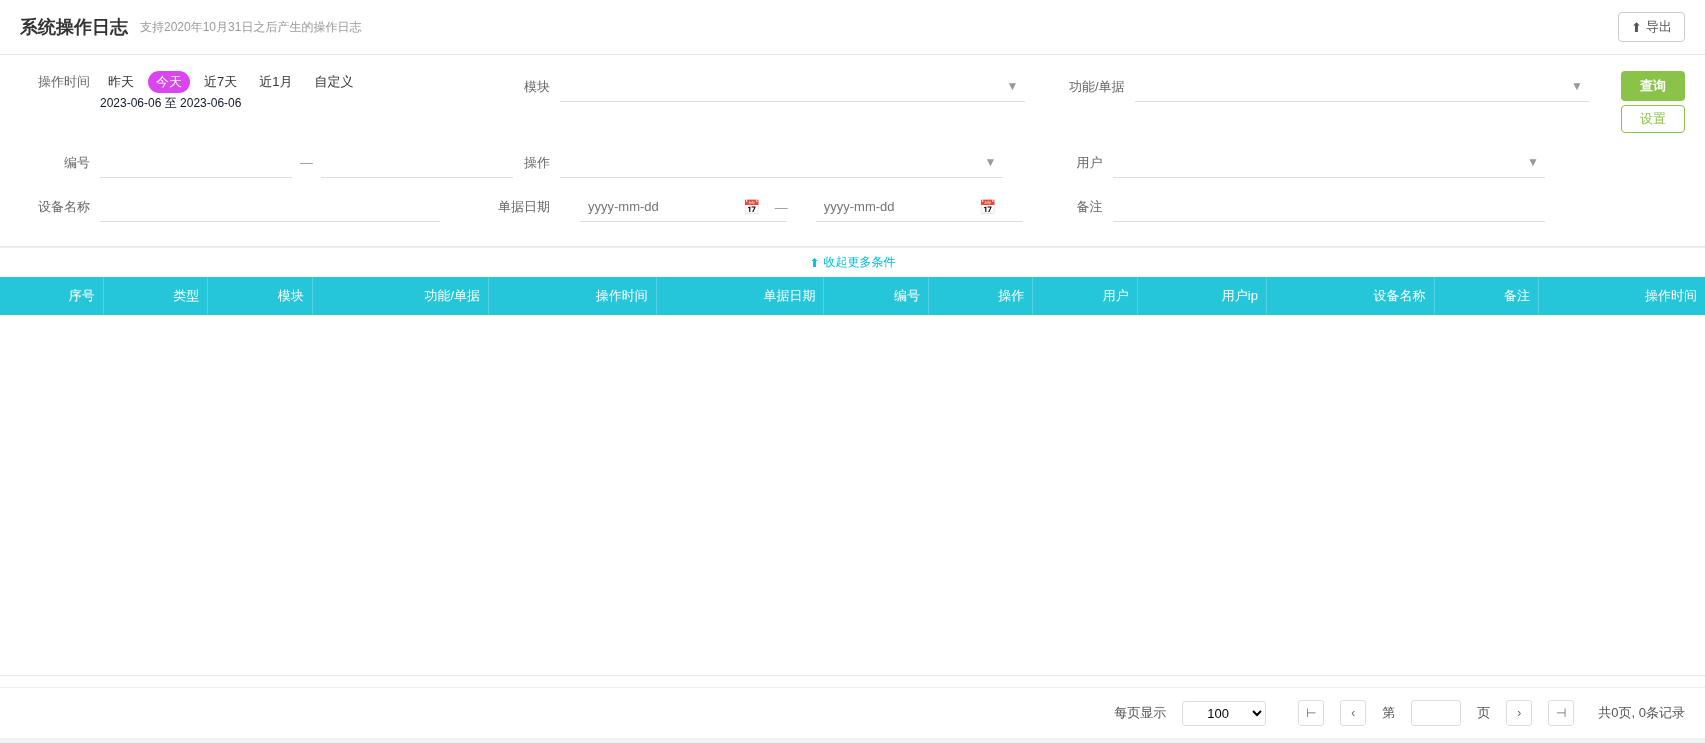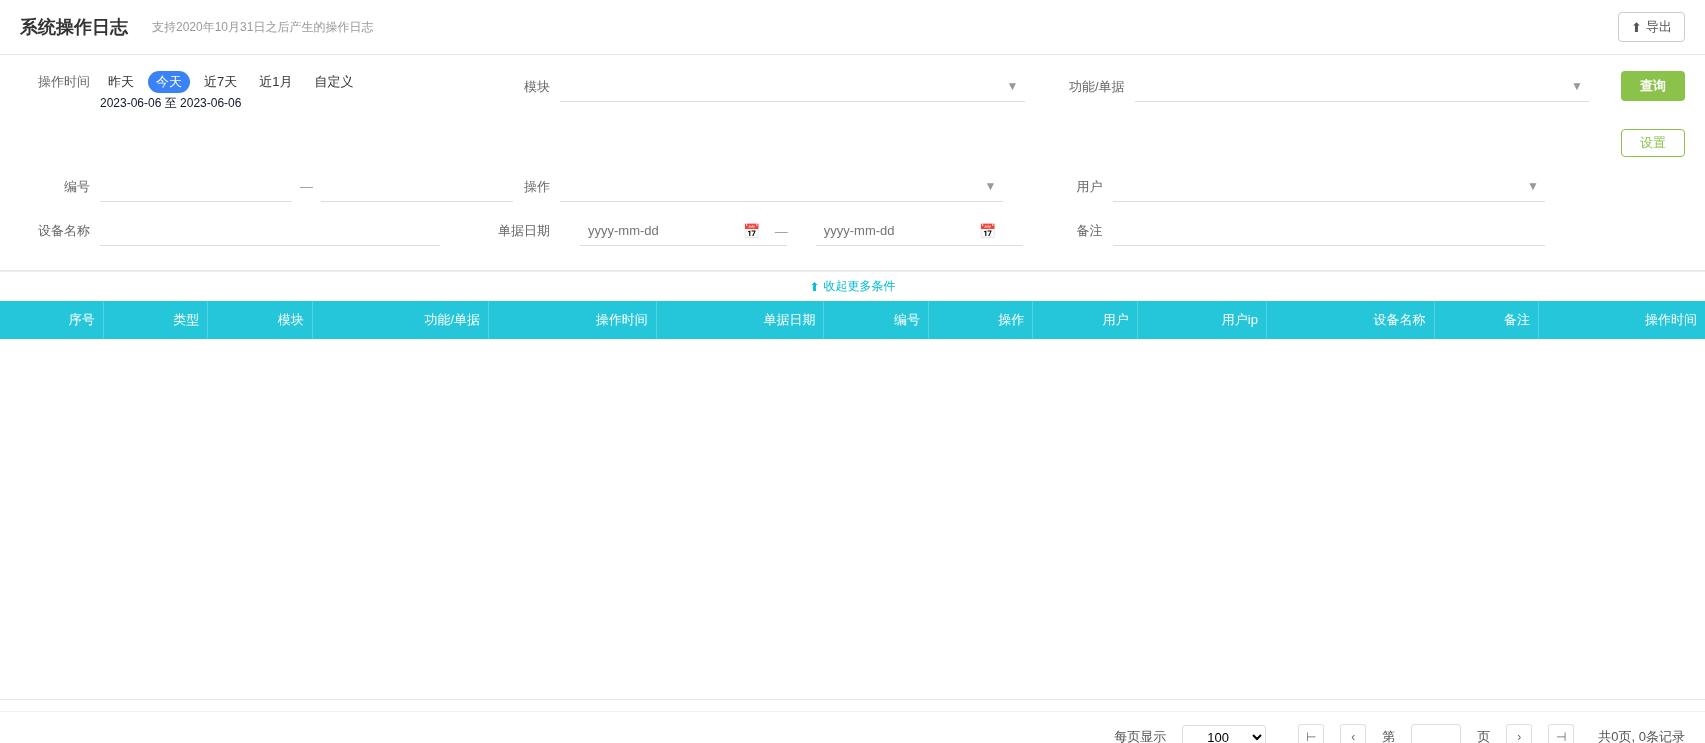--- a/index.html
+++ b/index.html
@@ -6,21 +6,21 @@
     body { font-family: 'Microsoft YaHei', Arial, sans-serif; font-size: 13px; background: #f0f2f5; color: #333; }
 
     .page-header {
       background: #fff;
       padding: 12px 20px;
       display: flex;
       align-items: center;
       justify-content: space-between;
       border-bottom: 1px solid #e8e8e8;
     }
-    .page-title-area { display: flex; align-items: center; gap: 24px; }
+    .page-title-area { display: flex; align-items: center; gap: 12px; }
     .page-title { font-size: 18px; font-weight: bold; color: #333; }
     .page-subtitle { font-size: 12px; color: #999; }
     .export-btn {
       display: flex; align-items: center; gap: 4px;
       border: 1px solid #ccc; background: #fff; padding: 5px 12px;
       border-radius: 4px; cursor: pointer; font-size: 13px; color: #555;
     }
 
     .filter-panel {
       background: #fff;
@@ -37,21 +37,21 @@
       font-size: 13px;
       flex-shrink: 0;
     }
 
     .time-options { display: flex; align-items: center; gap: 6px; flex-shrink: 0; }
     .time-btn {
       padding: 2px 8px; border-radius: 3px; cursor: pointer; font-size: 13px;
       border: none; background: transparent; color: #333; text-align: center;
     }
     .time-btn.active {
-      background: #3b82f6; color: #fff; border-radius: 12px;
+      background: #d946ef; color: #fff; border-radius: 12px;
     }
     .select-wrapper {
       position: relative; flex: 1; border-bottom: 1px solid #ddd;
     }
     .select-wrapper select {
       width: 100%; border: none; background: transparent; font-size: 13px;
       color: #333; appearance: none; cursor: pointer; outline: none;
       height: 30px; padding: 0 24px 0 8px;
     }
     .select-wrapper .chevron {
@@ -70,21 +70,21 @@
     .action-btns {
       display: flex; flex-direction: column; gap: 4px;
       margin-left: 20px; flex-shrink: 0; padding-left: 12px;
     }
     .btn-query {
       background: #8bc34a; color: #fff; border: none; padding: 6px 18px;
       border-radius: 4px; cursor: pointer; font-size: 13px; font-weight: bold;
     }
     .btn-settings {
       background: #fff; color: #8bc34a; border: 1px solid #8bc34a;
-      padding: 4px 18px; border-radius: 4px; cursor: pointer; font-size: 13px; margin-top: 24px;
+      padding: 4px 18px; border-radius: 4px; cursor: pointer; font-size: 13px;
     }
 
     .collapse-bar {
       display: flex; align-items: center; justify-content: center;
       padding: 6px 0; background: #fff; cursor: pointer;
       color: #00bcd4; font-size: 12px; gap: 4px;
       border-top: 1px solid #f0f0f0;
     }
 
     .date-input-wrapper {

